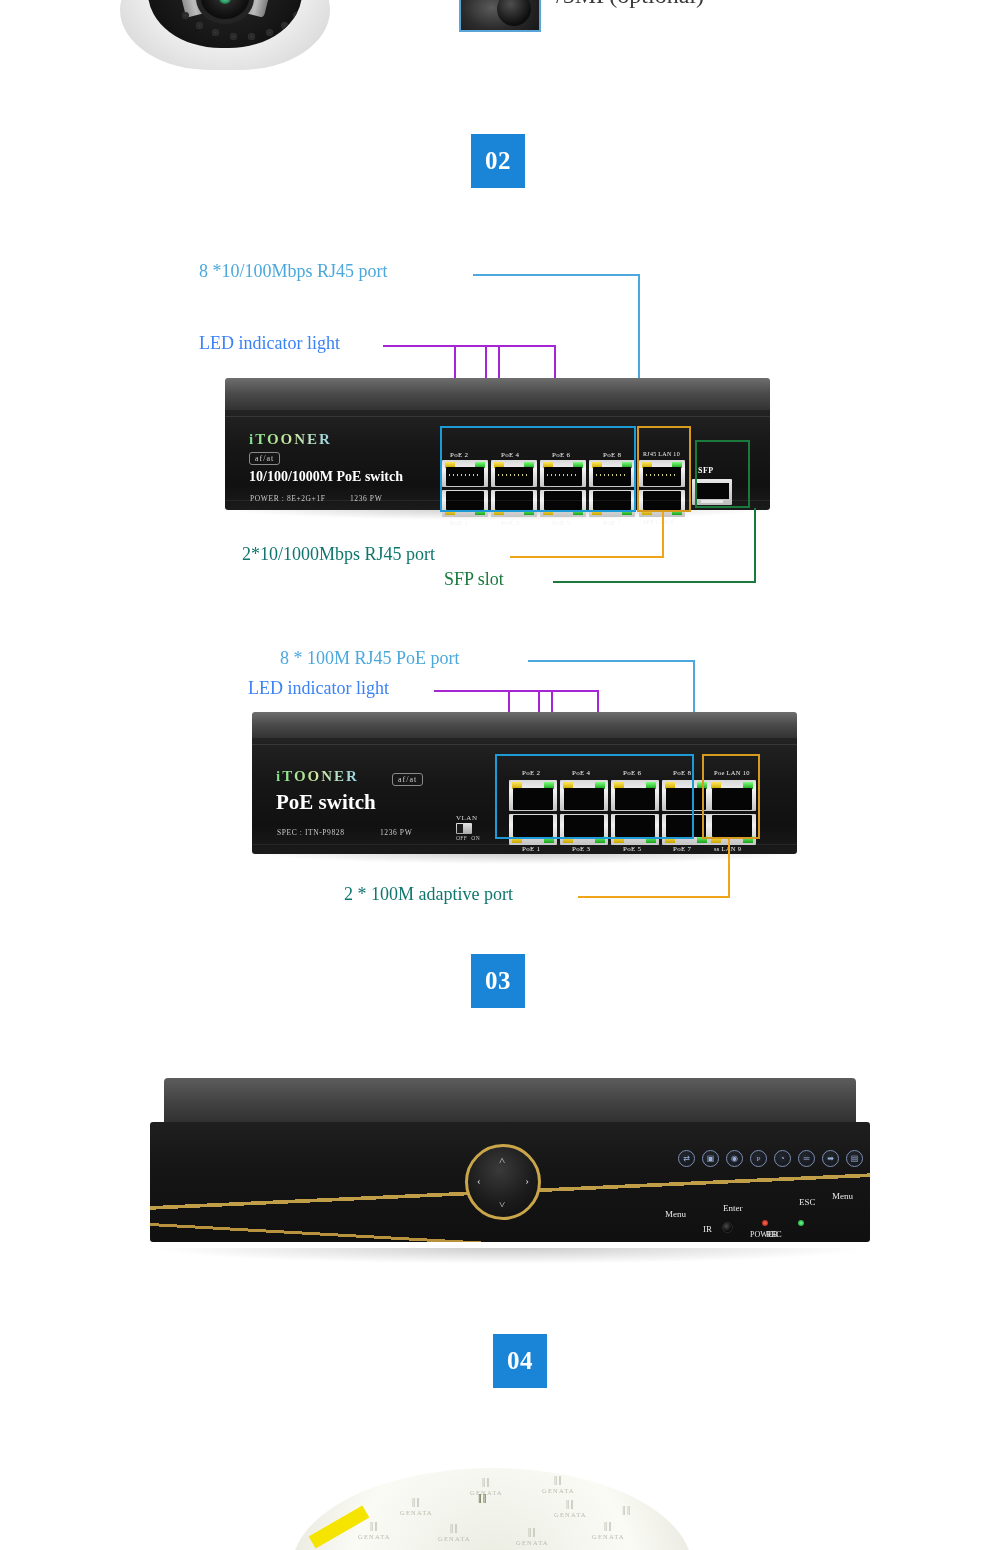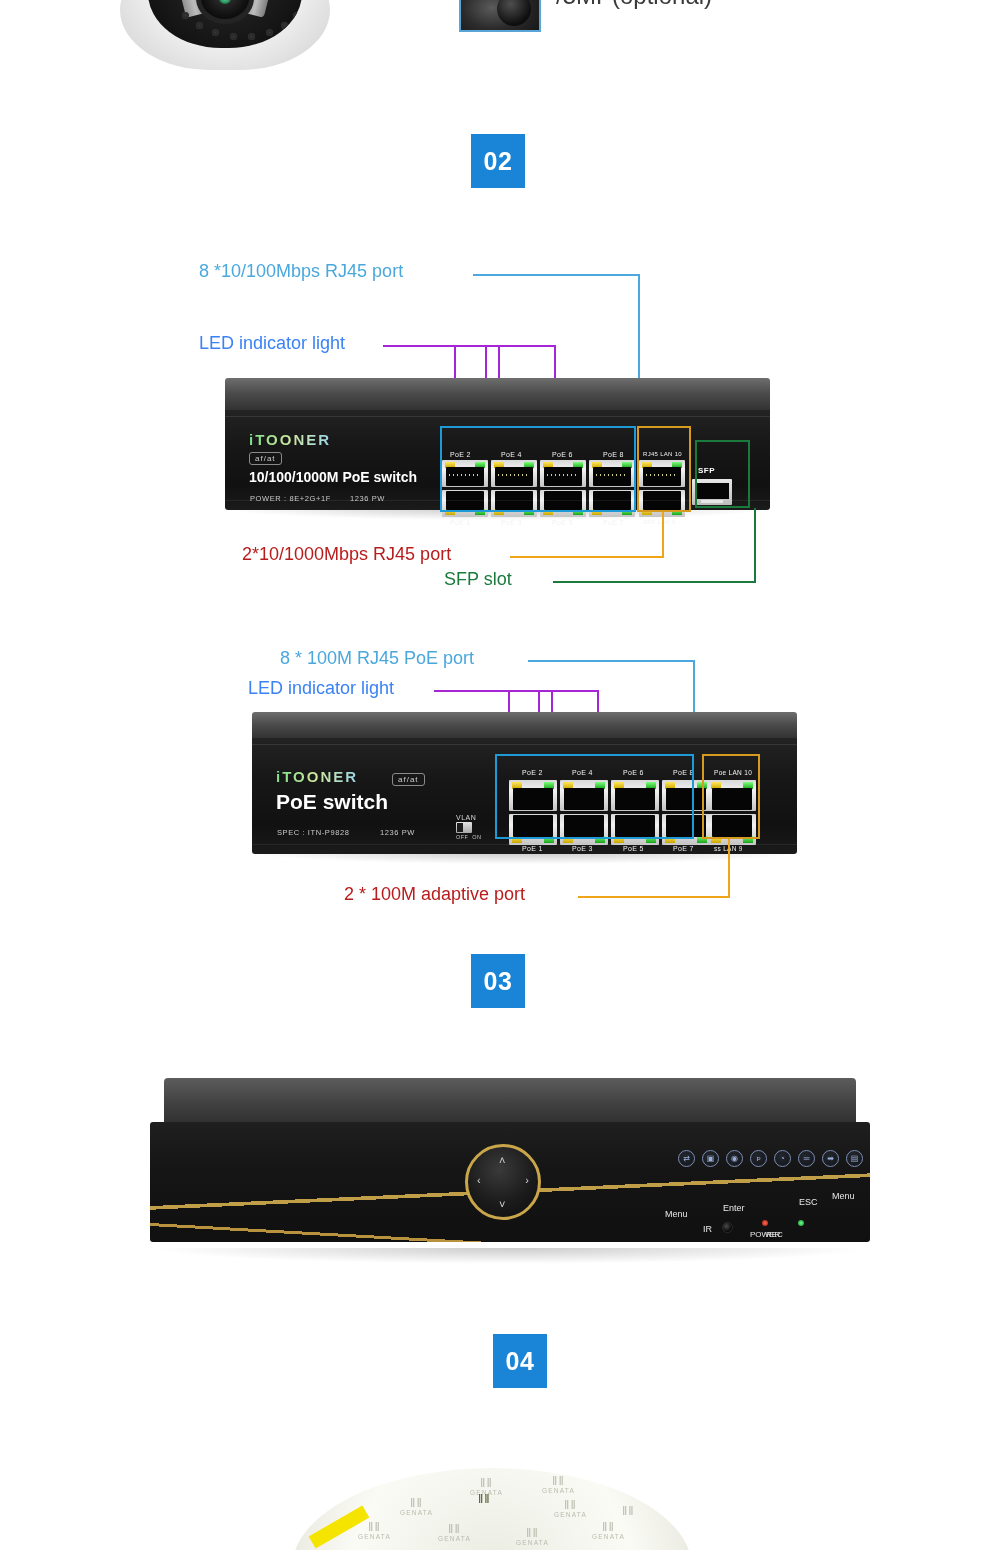--- a/index.html
+++ b/index.html
@@ -2,38 +2,38 @@
 <html><head>
 <meta charset="utf-8">
 <style>
   * { box-sizing: border-box; margin: 0; padding: 0; }
   html, body {
     width: 1000px; height: 1550px;
     background: #ffffff;
     font-family: "Liberation Sans", sans-serif;
     overflow: hidden;
   }
-  .page { position: relative; width: 1000px; height: 1550px; background: #fff; }
+  .page { position: relative; width: 1000px; height: 1550px; background: #fff; font-family: Liberation Serif, serif; }
 
   
   .badge {
     position: absolute;
     width: 54px; height: 54px;
     background: #1a84d6;
     color: #fff;
     font-size: 25px; font-weight: bold;
     display: flex; align-items: center; justify-content: center;
     letter-spacing: 0.5px;
   }
 
   
   .callout { position: absolute; font-size: 18px; white-space: nowrap; }
   .c-blue   { color: #4aa8dd; }
   .c-purple { color: #3b82f6; }
-  .c-orange { color: #b91c1c; }
+  .c-orange { color: #0f766e; }
   .c-green  { color: #1a7a3c; }
 
   .ln { position: absolute; }
 
   
   .dome-wrap { position: absolute; left: 120px; top: -110px; width: 210px; height: 200px; }
   .dome-base {
     position: absolute; left: 0; top: 60px; width: 210px; height: 120px;
     background: radial-gradient(ellipse at 50% 20%, #fdfdfd 0%, #ededed 55%, #cfcfcf 100%);
     border-radius: 105px / 70px;

